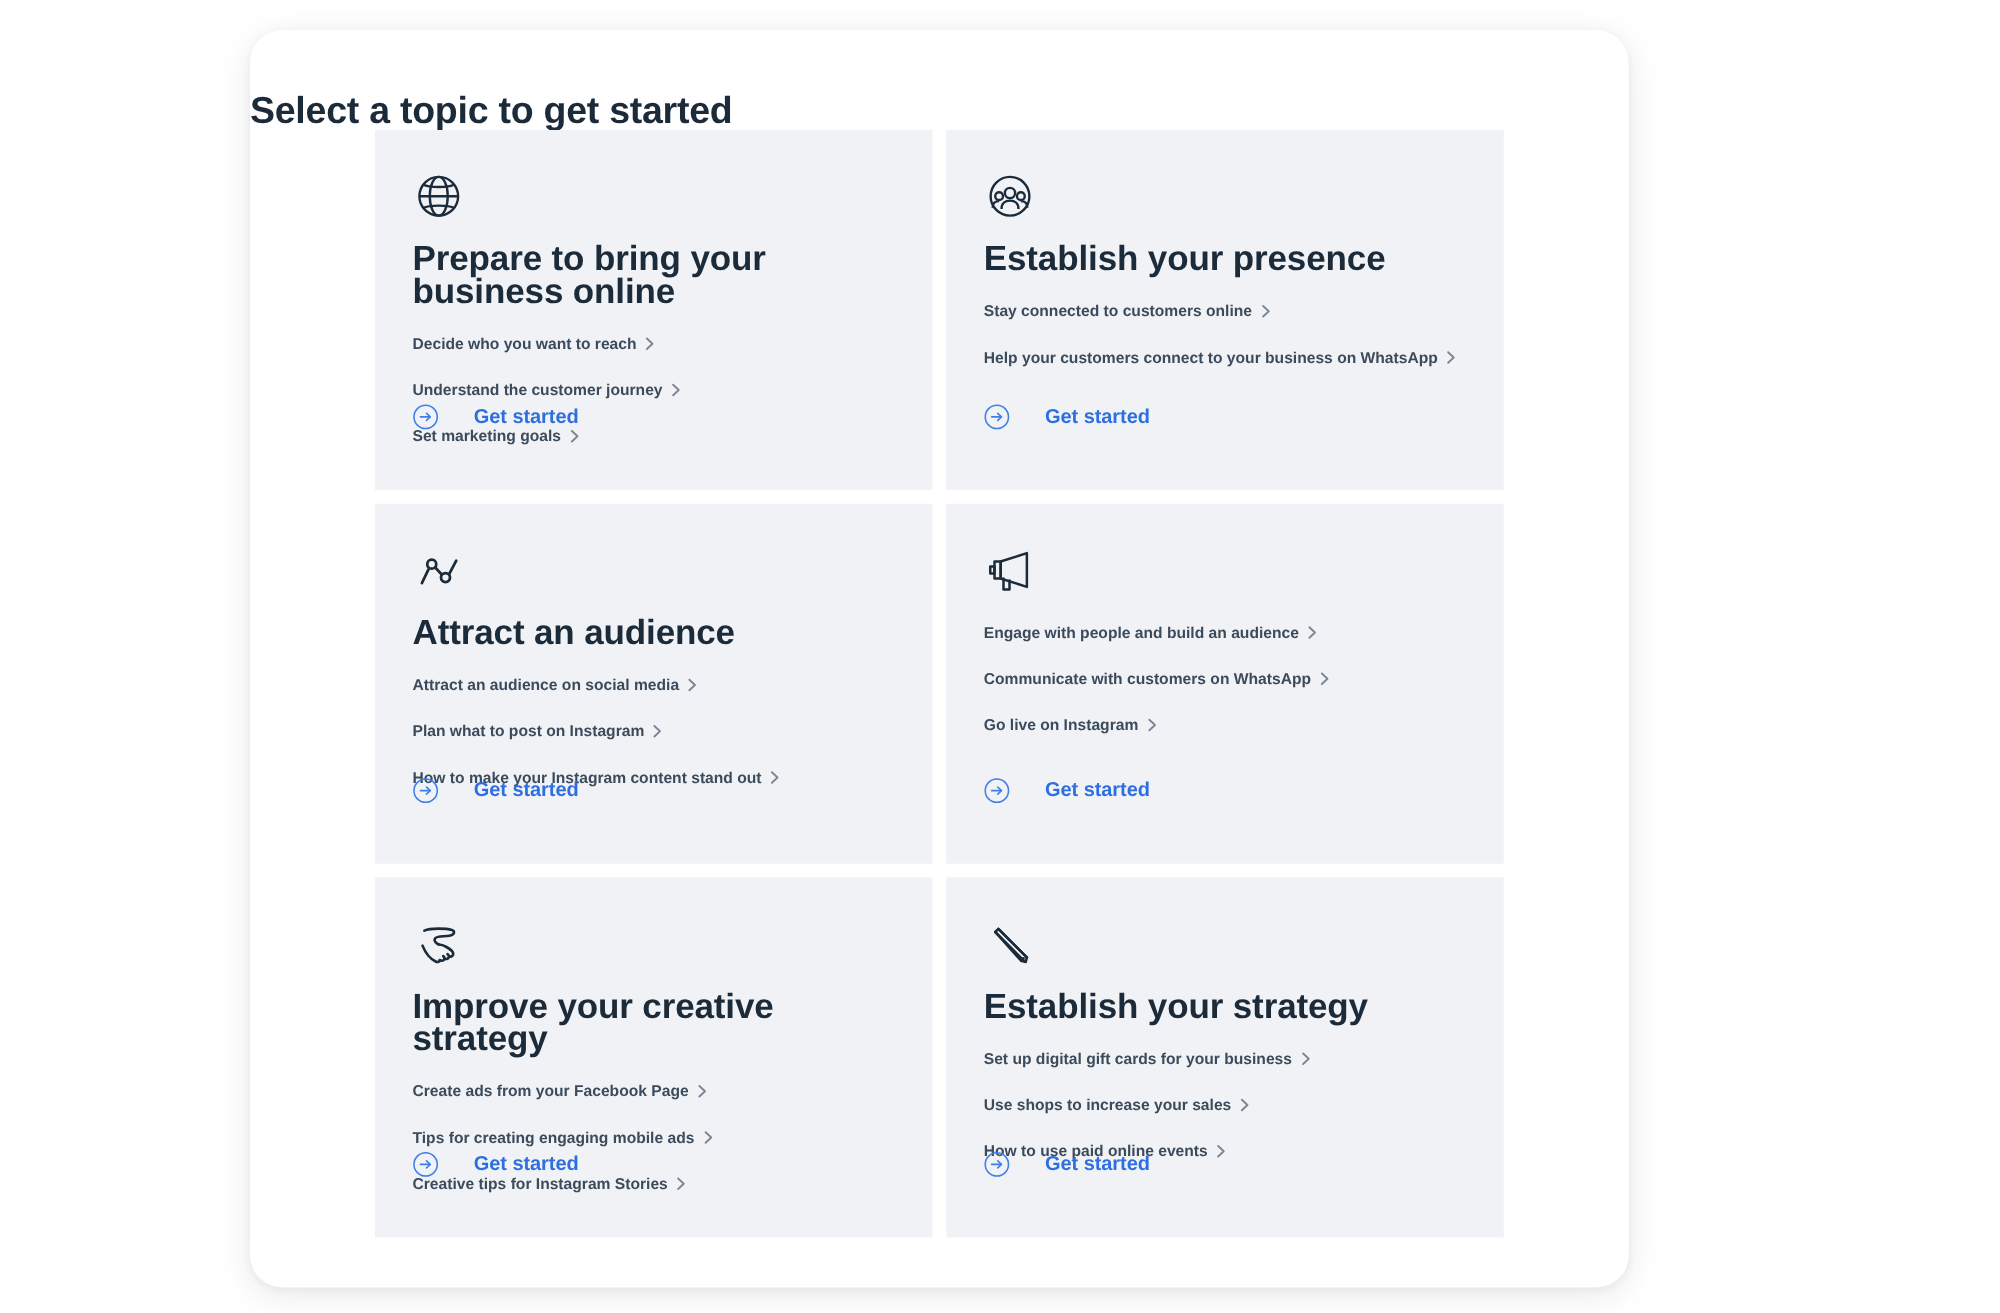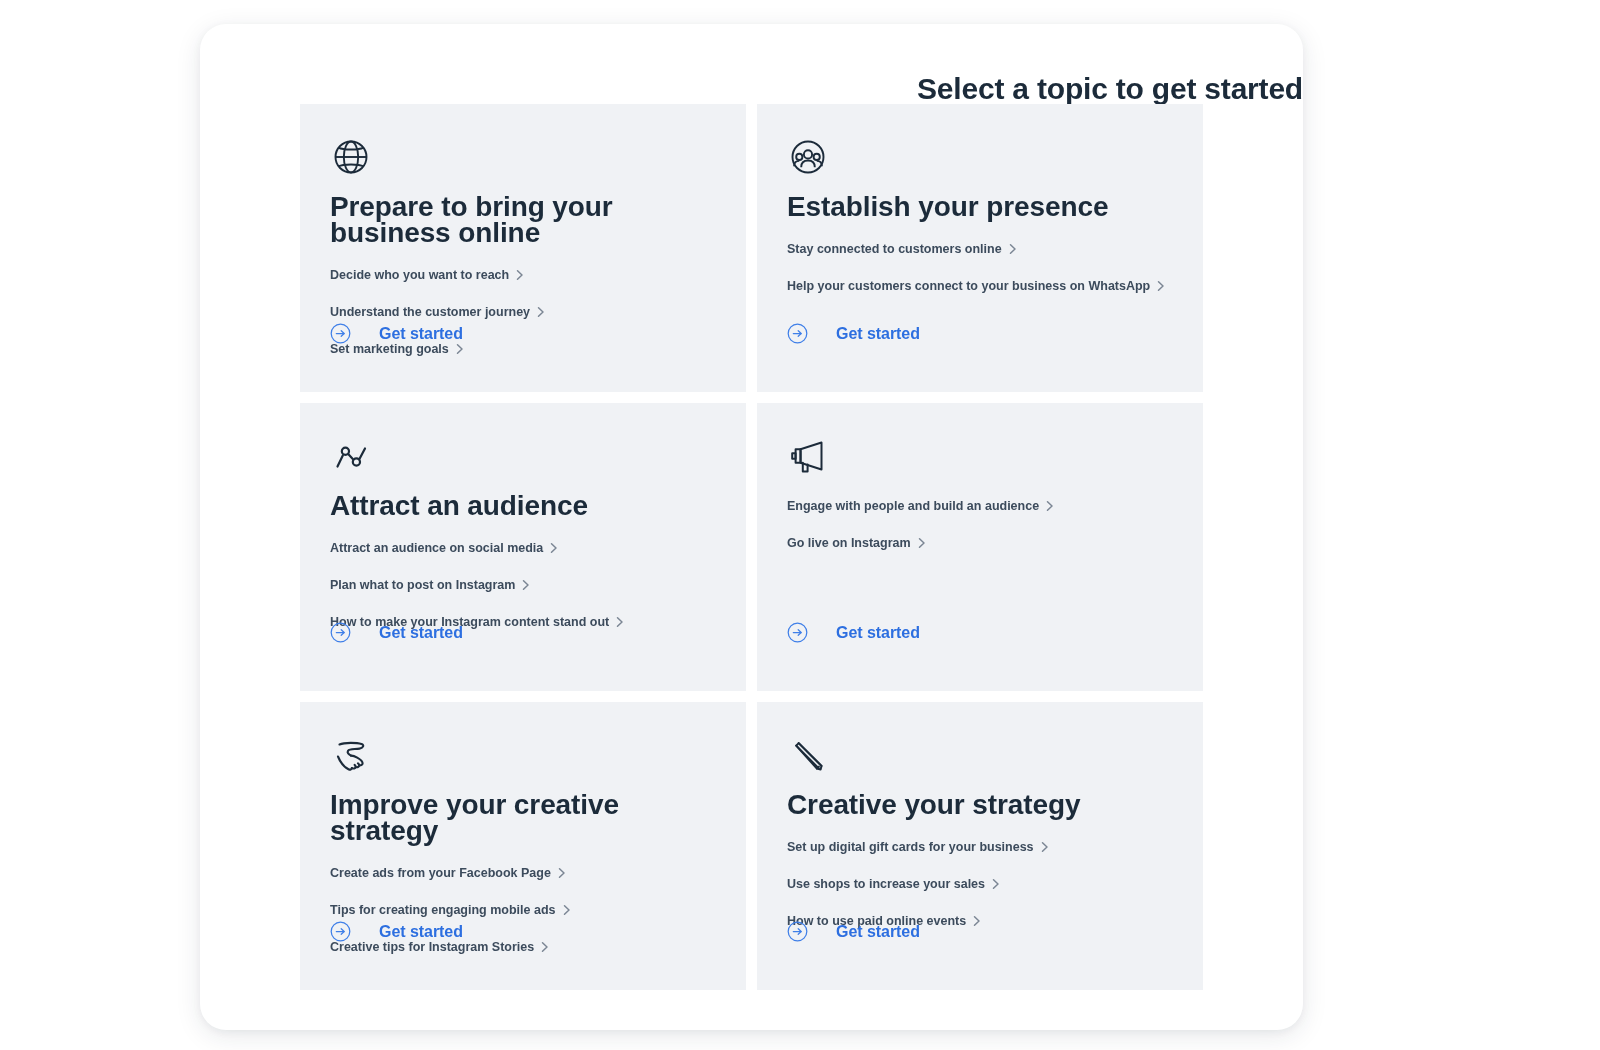--- a/index.html
+++ b/index.html
@@ -35,21 +35,21 @@
     width: 1103px;
     height: 1006px;
     background: #ffffff;
     border-radius: 26px;
     box-shadow: 0 6px 26px rgba(28, 40, 60, 0.10),
                 0 2px 8px rgba(28, 40, 60, 0.05);
     padding: 0;
   }
 
   .panel-title {
-    text-align: right;
+    text-align: left;
     font-size: 30px;
     line-height: 36px;
     font-weight: 700;
     color: #1c2b3a;
     letter-spacing: -0.2px;
     margin-top: 47px;
   }
 
   .grid {
     position: absolute;
@@ -309,20 +309,28 @@
         <div class="links">
           <a class="link-row">
             <span>Engage with people and build an audience</span>
             <span class="chev">
               <svg viewBox="0 0 9 12" fill="none" stroke="currentColor" stroke-width="1.5" stroke-linecap="round" stroke-linejoin="round">
                   <polyline points="2.5,1.8 7,6 2.5,10.2"></polyline>
                 </svg>
             </span>
           </a>
           <a class="link-row">
+            <span>Communicate with customers on WhatsApp</span>
+            <span class="chev">
+              <svg viewBox="0 0 9 12" fill="none" stroke="currentColor" stroke-width="1.5" stroke-linecap="round" stroke-linejoin="round">
+                  <polyline points="2.5,1.8 7,6 2.5,10.2"></polyline>
+                </svg>
+            </span>
+          </a>
+          <a class="link-row">
             <span>Go live on Instagram</span>
             <span class="chev">
               <svg viewBox="0 0 9 12" fill="none" stroke="currentColor" stroke-width="1.5" stroke-linecap="round" stroke-linejoin="round">
                   <polyline points="2.5,1.8 7,6 2.5,10.2"></polyline>
                 </svg>
             </span>
           </a>
         </div>
         <a class="get-started">
           <span class="gs-icon">
@@ -387,21 +395,21 @@
 
       <div class="card">
         <span class="card-icon">
           <svg viewBox="0 0 42 42" fill="none" stroke="currentColor" stroke-width="2" stroke-linejoin="round" stroke-linecap="round">
             <path d="M9.2 11.6 L11.7 9.1 L34.5 31.9 L33.6 35.6 L29.9 34.6 Z"></path>
             <line x1="9.2" y1="11.6" x2="31.9" y2="34.4"></line>
             <line x1="11.7" y1="9.1" x2="34.5" y2="31.9"></line>
             <line x1="29.9" y1="34.6" x2="31.9" y2="32.6"></line>
           </svg>
         </span>
-        <div class="card-title">Creative your strategy</div>
+        <div class="card-title">Establish your strategy</div>
         <div class="links">
           <a class="link-row">
             <span>Set up digital gift cards for your business</span>
             <span class="chev">
               <svg viewBox="0 0 9 12" fill="none" stroke="currentColor" stroke-width="1.5" stroke-linecap="round" stroke-linejoin="round">
                   <polyline points="2.5,1.8 7,6 2.5,10.2"></polyline>
                 </svg>
             </span>
           </a>
           <a class="link-row">

